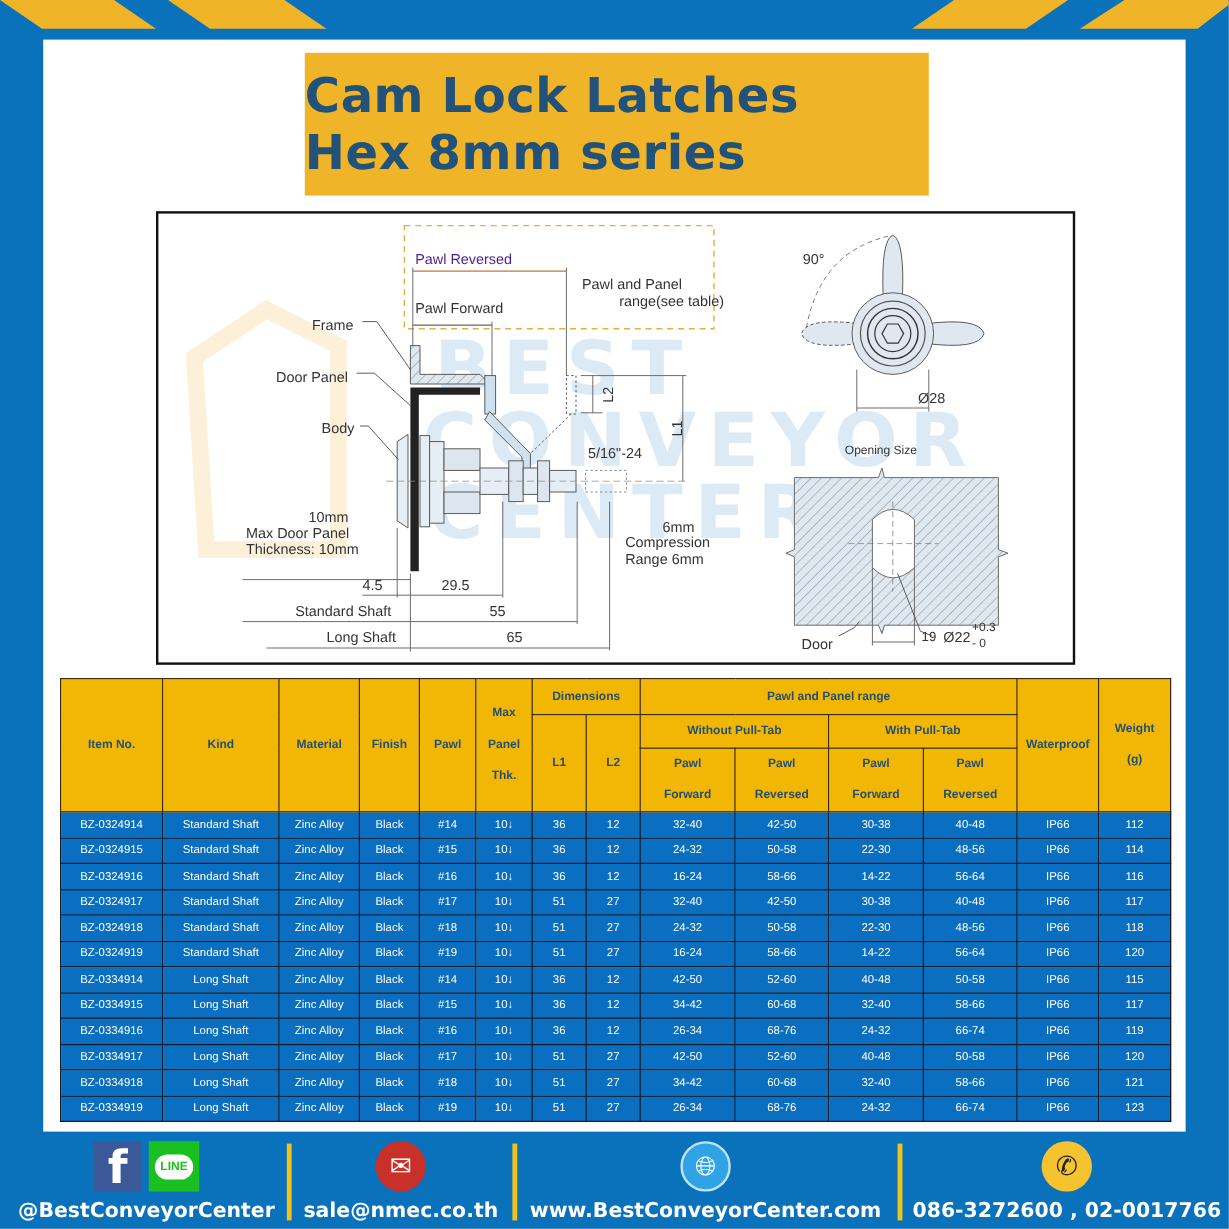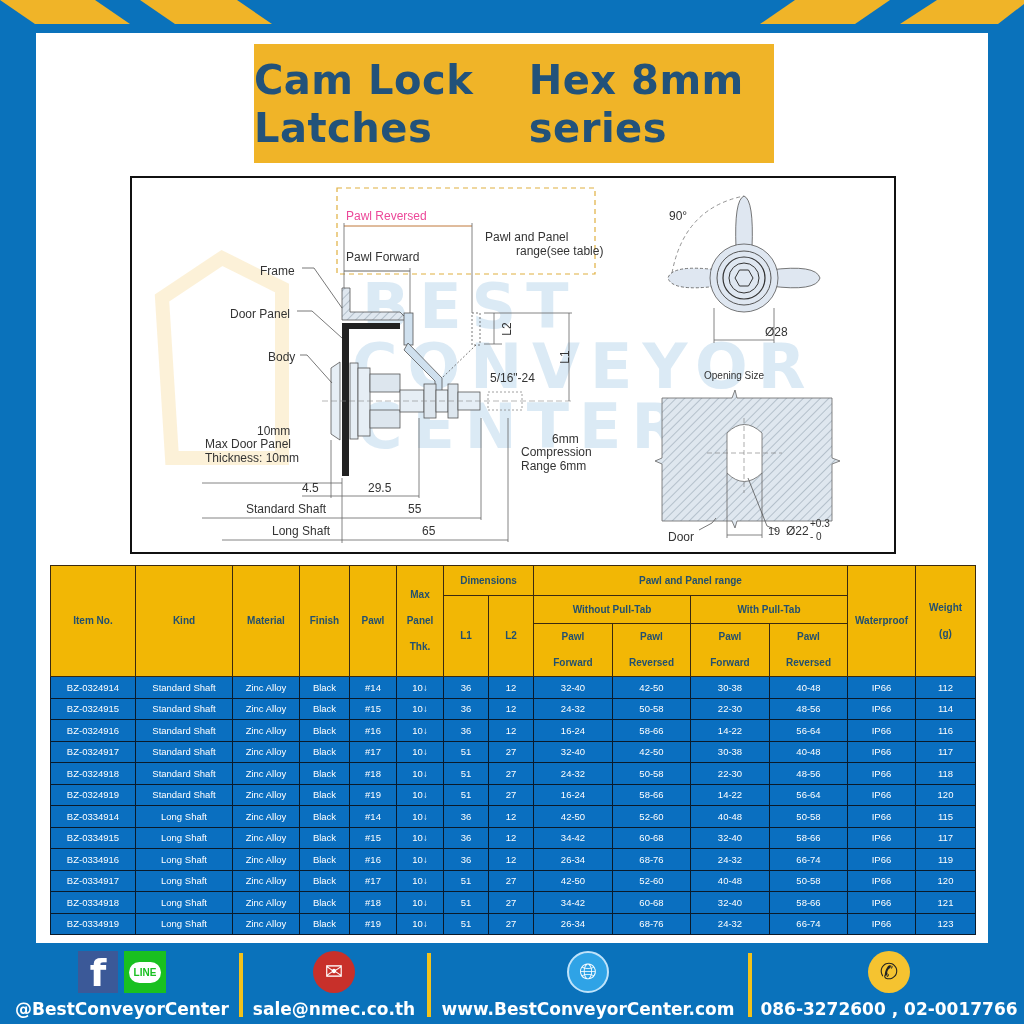--- a/index.html
+++ b/index.html
@@ -1,26 +1,26 @@
 <!DOCTYPE html>
 <html><head>
 <meta charset="utf-8">
 <style>
   * { box-sizing: border-box; margin: 0; padding: 0; }
   html, body { width: 1024px; height: 1024px; overflow: hidden; }
   body { background: #0a72bb; position: relative; font-family: "Liberation Sans", sans-serif; }
   .stripes { position: absolute; left: 0; top: 0; width: 1024px; height: 26px; }
   .panel { position: absolute; left: 36px; top: 33px; width: 952px; height: 910px; background: #ffffff; }
   .title-box { position: absolute; left: 254px; top: 44px; width: 520px; height: 119px; background: #f0b428;
-    display: flex; flex-direction: row; align-items: center; justify-content: center; }
+    display: flex; flex-direction: column; justify-content: center; }
   .title-line { color: #22527a; font-family: "DejaVu Sans", sans-serif; font-weight: bold; font-size: 40px; line-height: 48px; letter-spacing: 0.5px; }
   .diagram { position: absolute; left: 130px; top: 176px; width: 766px; height: 378px; border: 2px solid #111; background: #fff; overflow: hidden; }
   .diagram svg { position: absolute; left: 0; top: 0; }
   .dlabel { position: absolute; font-size: 12px; color: #333; white-space: nowrap; font-family: "Liberation Sans", sans-serif; line-height: 14px; }
-  .dlabel.orange { color: #ec4899; }
+  .dlabel.orange { color: #4c1d95; }
   .watermark { position: absolute; font-family: "DejaVu Sans", sans-serif; font-weight: bold; color: rgba(90,160,210,0.22); letter-spacing: 10px; white-space: nowrap; }
   table.spec { position: absolute; left: 50px; top: 565px; width: 925px; border-collapse: collapse; table-layout: fixed; }
   table.spec th { background: #f2b705; color: #23506f; font-weight: bold; font-size: 10px; border: 1.5px solid #3a2a10; text-align: center; line-height: 26px; padding: 0; }
   table.spec td { background: #0a6fc0; color: #ffffff; font-size: 9.5px; border: 1.5px solid #0a1a2a; text-align: center; height: 21.5px; padding: 0; }
   .footer { position: absolute; left: 0; top: 943px; width: 1024px; height: 81px; }
   .fcol { position: absolute; top: 8px; display: flex; flex-direction: column; align-items: center; }
   .ftext { color: #fff; font-weight: bold; font-size: 17px; font-family: "DejaVu Sans", sans-serif; white-space: nowrap; margin-top: 6px; }
   .fsep { position: absolute; top: 10px; width: 4px; height: 64px; background: #f2c21b; }
   .icon-fb { width: 40px; height: 42px; background: #3b5998; color: #fff; font-size: 38px; font-weight: bold; display: flex; align-items: flex-end; justify-content: center; font-family: "DejaVu Sans", sans-serif; line-height: 40px; }
   .icon-line { width: 42px; height: 42px; background: #19c020; display: flex; align-items: center; justify-content: center; }

